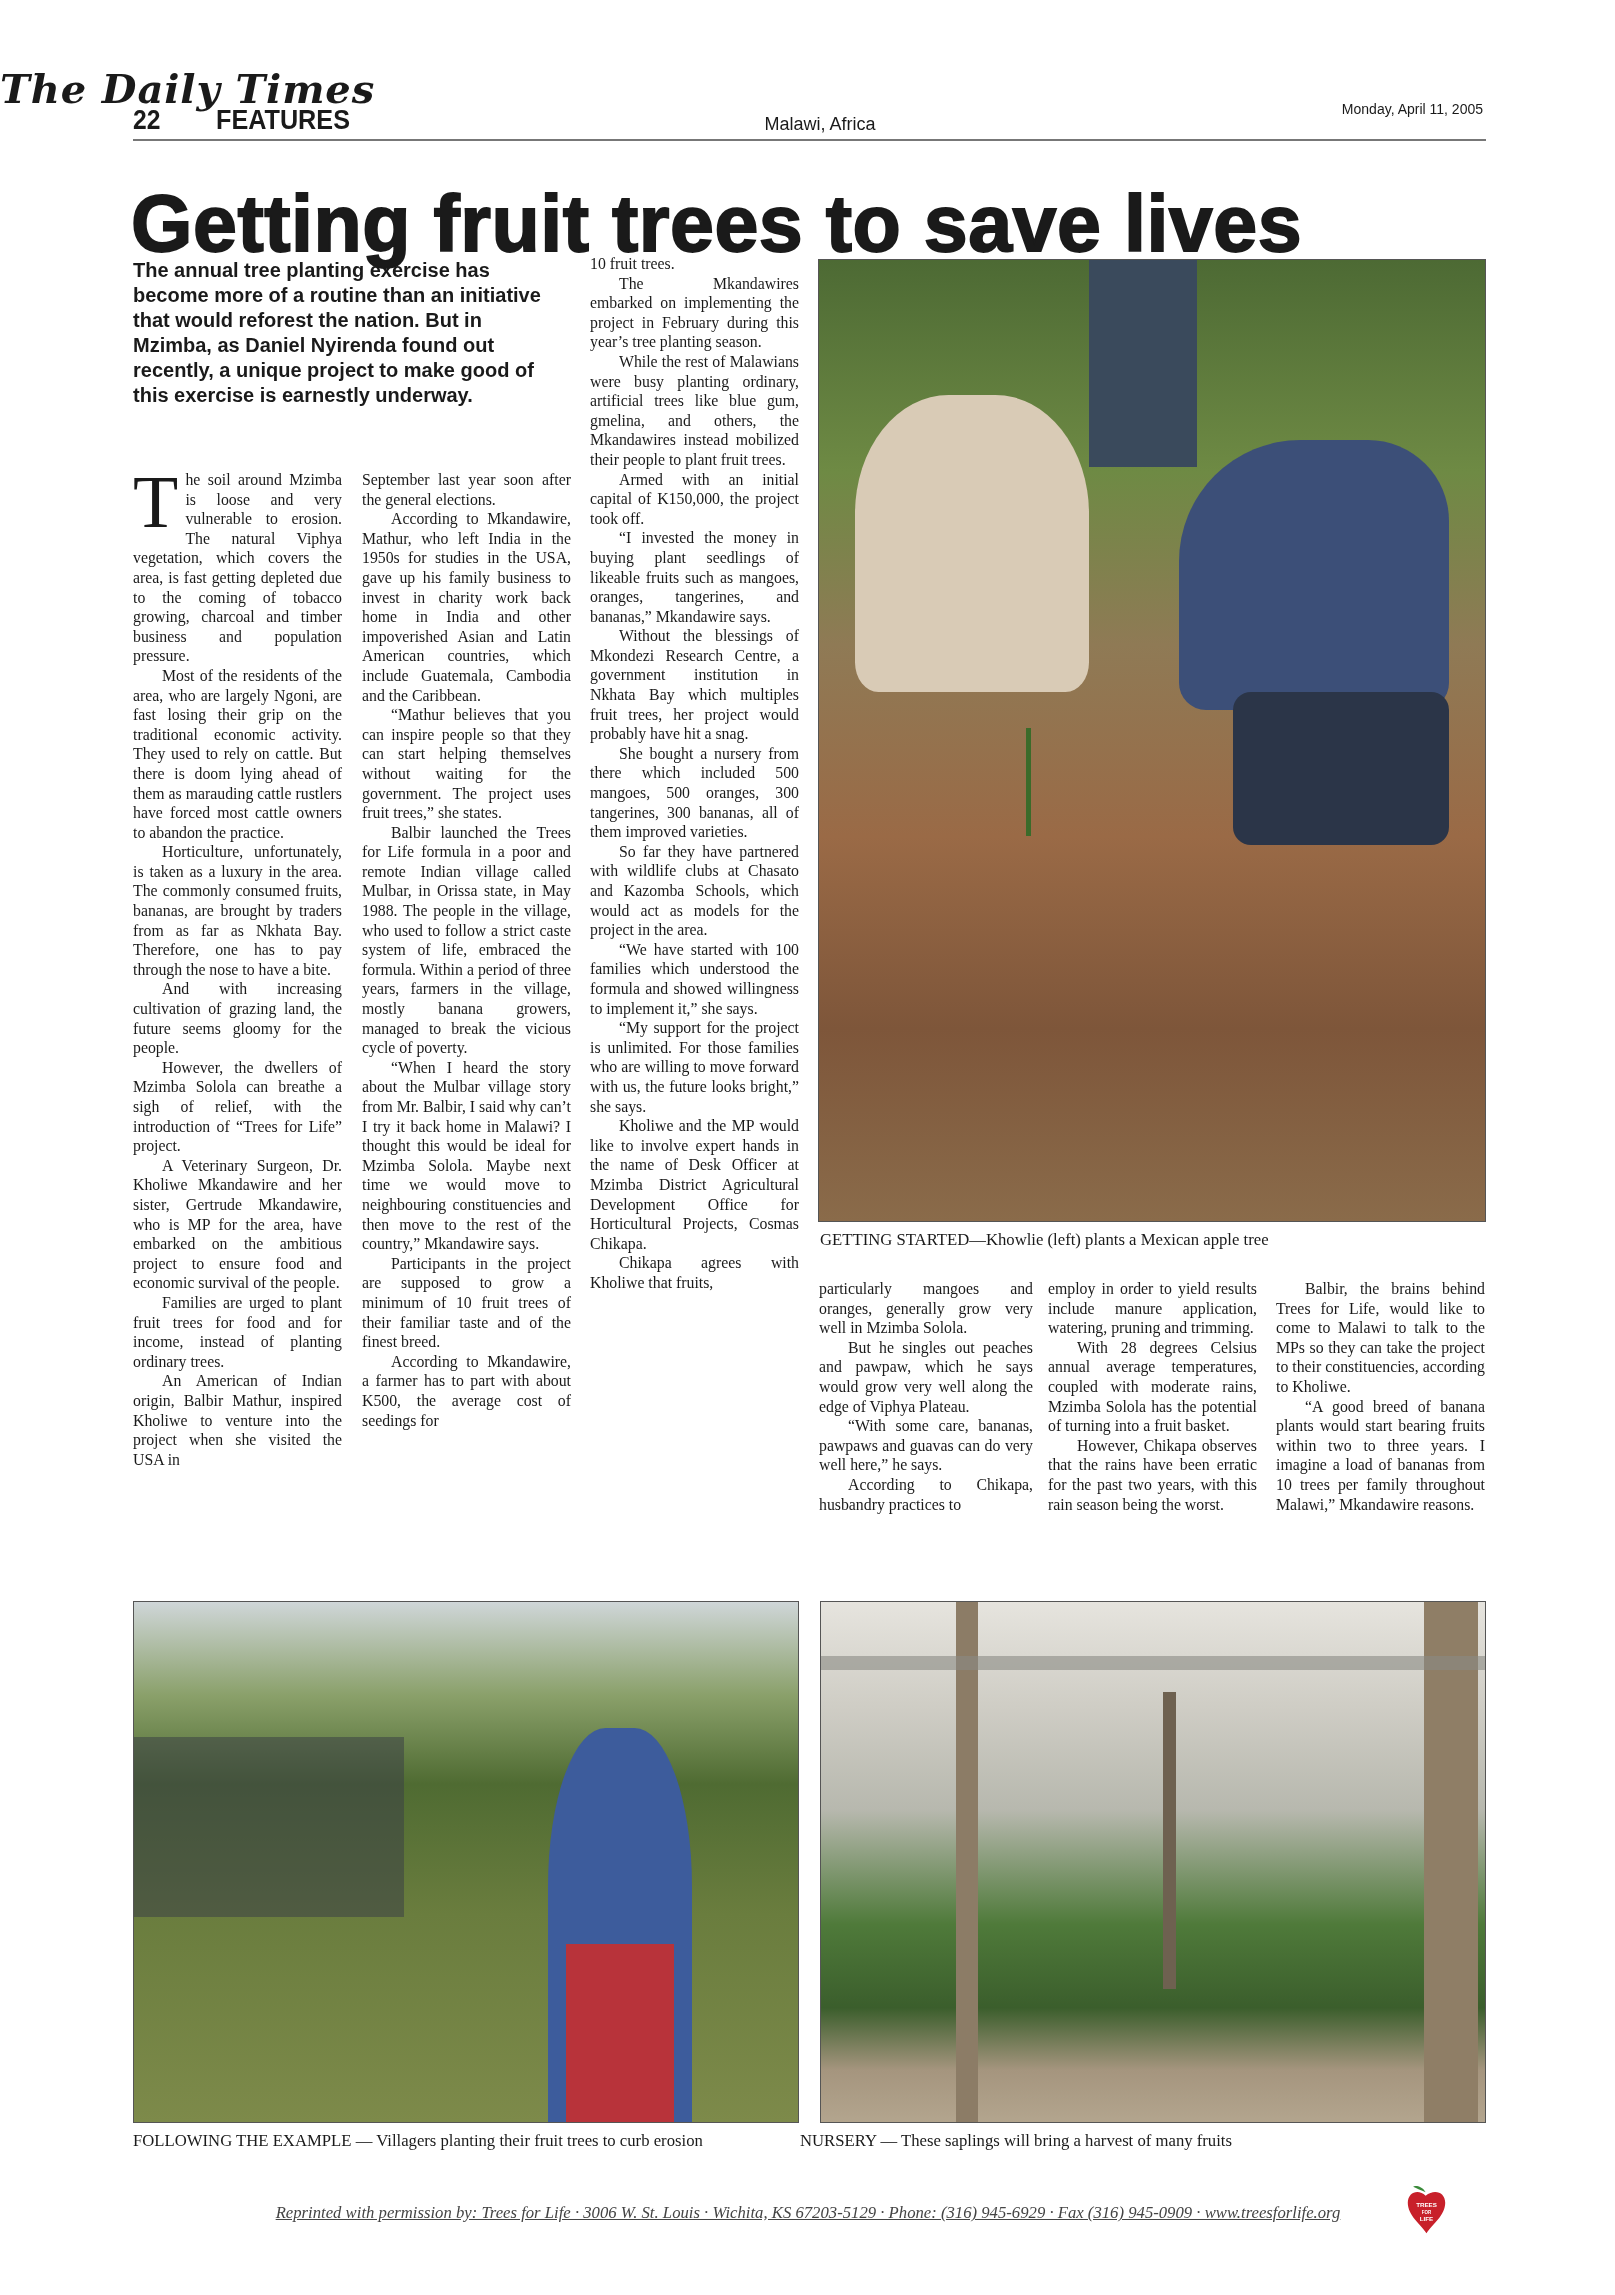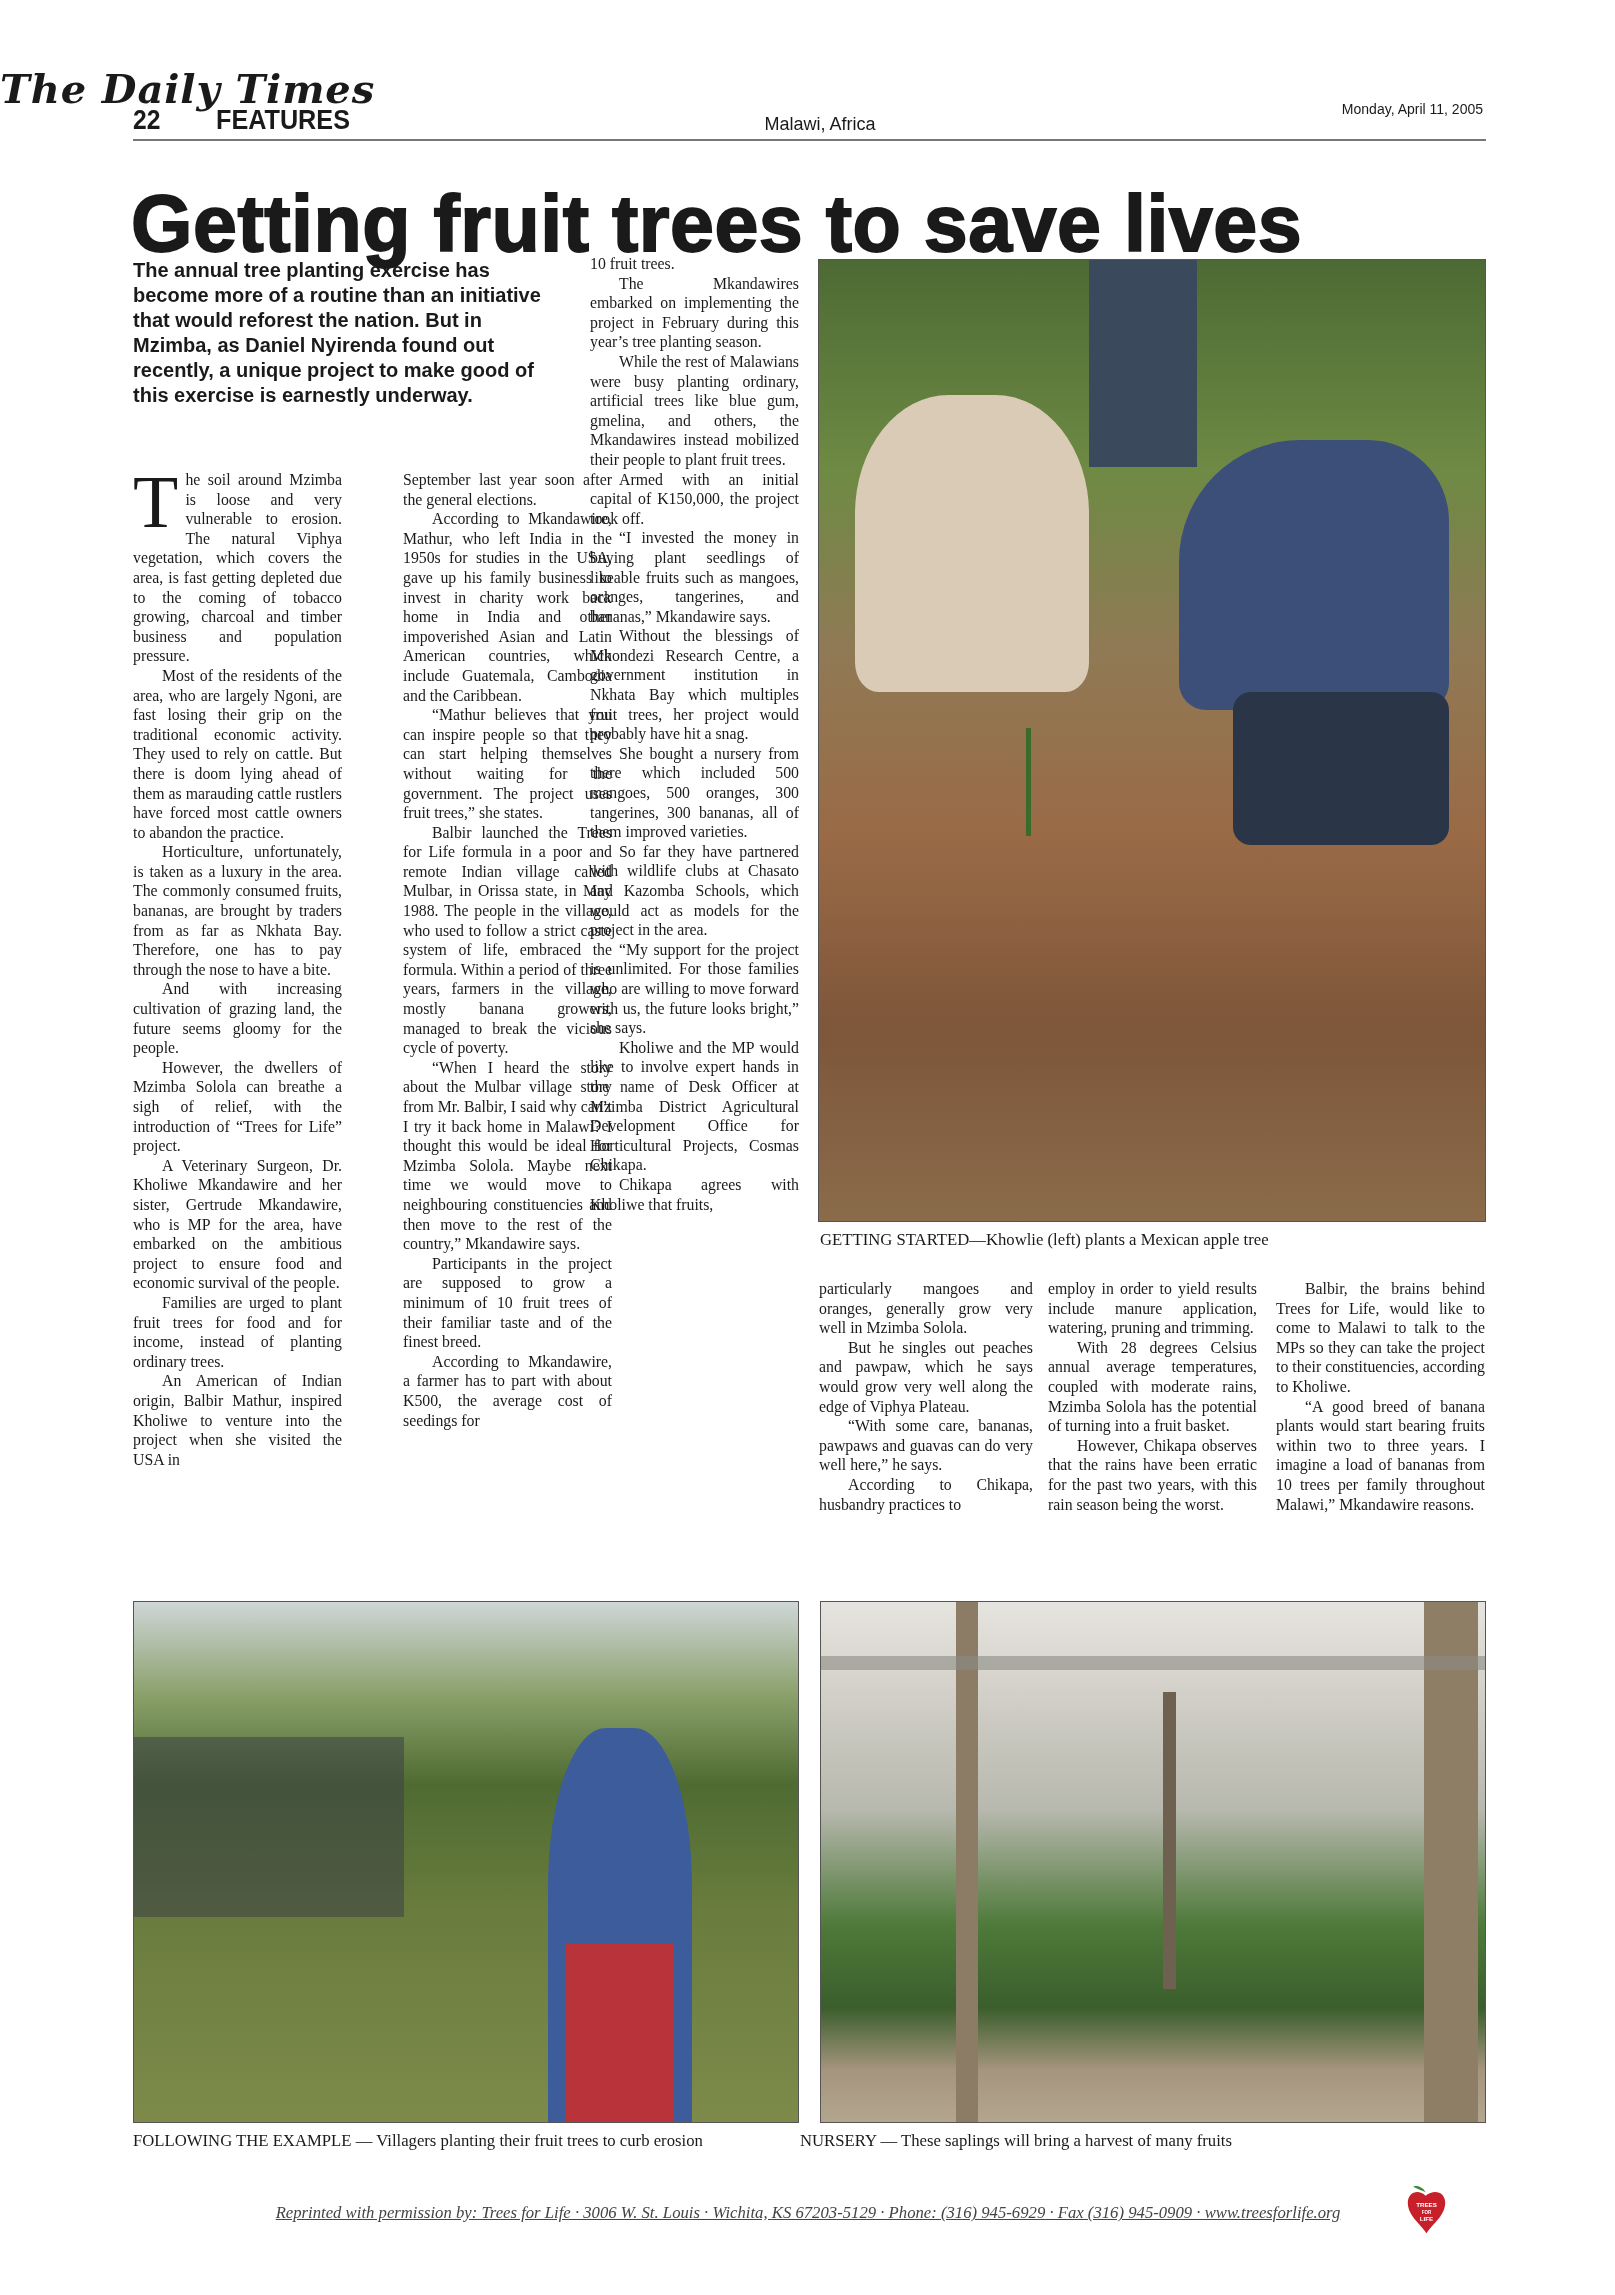--- a/index.html
+++ b/index.html
@@ -39,39 +39,40 @@
   <p class="noind"><span class="dropcap">T</span><span>he soil around Mzimba is loose and very vulnerable to erosion. The natural Viphya vegetation, which covers the area, is fast getting depleted due to the coming of tobacco growing, charcoal and timber business and population pressure.</span></p>
   <p>Most of the residents of the area, who are largely Ngoni, are fast losing their grip on the traditional economic activity. They used to rely on cattle. But there is doom lying ahead of them as marauding cattle rustlers have forced most cattle owners to abandon the practice.</p>
   <p>Horticulture, unfortunately, is taken as a luxury in the area. The commonly consumed fruits, bananas, are brought by traders from as far as Nkhata Bay. Therefore, one has to pay through the nose to have a bite.</p>
   <p>And with increasing cultivation of grazing land, the future seems gloomy for the people.</p>
   <p>However, the dwellers of Mzimba Solola can breathe a sigh of relief, with the introduction of “Trees for Life” project.</p>
   <p>A Veterinary Surgeon, Dr. Kholiwe Mkandawire and her sister, Gertrude Mkandawire, who is MP for the area, have embarked on the ambitious project to ensure food and economic survival of the people.</p>
   <p>Families are urged to plant fruit trees for food and for income, instead of planting ordinary trees.</p>
   <p>An American of Indian origin, Balbir Mathur, inspired Kholiwe to venture into the project when she visited the USA in</p>
 </div>
 
-<div class="col" style="left:362px; top:470px; width:209px;margin-left:41px;">
+<div class="col" style="left:362px; top:470px; width:209px;">
   <p class="noind">September last year soon after the general elections.</p>
   <p>According to Mkandawire, Mathur, who left India in the 1950s for studies in the USA, gave up his family business to invest in charity work back home in India and other impoverished Asian and Latin American countries, which include Guatemala, Cambodia and the Caribbean.</p>
   <p>“Mathur believes that you can inspire people so that they can start helping themselves without waiting for the government. The project uses fruit trees,” she states.</p>
   <p>Balbir launched the Trees for Life formula in a poor and remote Indian village called Mulbar, in Orissa state, in May 1988. The people in the village, who used to follow a strict caste system of life, embraced the formula. Within a period of three years, farmers in the village, mostly banana growers, managed to break the vicious cycle of poverty.</p>
   <p>“When I heard the story about the Mulbar village story from Mr. Balbir, I said why can’t I try it back home in Malawi? I thought this would be ideal for Mzimba Solola. Maybe next time we would move to neighbouring constituencies and then move to the rest of the country,” Mkandawire says.</p>
   <p>Participants in the project are supposed to grow a minimum of 10 fruit trees of their familiar taste and of the finest breed.</p>
   <p>According to Mkandawire, a farmer has to part with about K500, the average cost of seedings for</p>
 </div>
 
 <div class="col" style="left:590px; top:254px; width:209px;">
   <p class="noind">10 fruit trees.</p>
   <p>The Mkandawires embarked on implementing the project in February during this year’s tree planting season.</p>
   <p>While the rest of Malawians were busy planting ordinary, artificial trees like blue gum, gmelina, and others, the Mkandawires instead mobilized their people to plant fruit trees.</p>
   <p>Armed with an initial capital of K150,000, the project took off.</p>
   <p>“I invested the money in buying plant seedlings of likeable fruits such as mangoes, oranges, tangerines, and bananas,” Mkandawire says.</p>
   <p>Without the blessings of Mkondezi Research Centre, a government institution in Nkhata Bay which multiples fruit trees, her project would probably have hit a snag.</p>
   <p>She bought a nursery from there which included 500 mangoes, 500 oranges, 300 tangerines, 300 bananas, all of them improved varieties.</p>
   <p>So far they have partnered with wildlife clubs at Chasato and Kazomba Schools, which would act as models for the project in the area.</p>
+  <p>“We have started with 100 families which understood the formula and showed willingness to implement it,” she says.</p>
   <p>“My support for the project is unlimited. For those families who are willing to move forward with us, the future looks bright,” she says.</p>
   <p>Kholiwe and the MP would like to involve expert hands in the name of Desk Officer at Mzimba District Agricultural Development Office for Horticultural Projects, Cosmas Chikapa.</p>
   <p>Chikapa agrees with Kholiwe that fruits,</p>
 </div>
 
 <div class="photo" style="left:818px; top:259px; width:666px; height:961px; background:linear-gradient(180deg,#4d6a34 0%,#6e8a44 22%,#8f7a55 40%,#9a6a46 60%,#7e563a 80%,#8a6b4a 100%);">
   <div style="position:absolute; left:270px; top:0; width:108px; height:207px; background:#3a4a5c;"></div>
   <div style="position:absolute; left:36px; top:135px; width:234px; height:297px; background:#d9cbb6; border-radius:40% 40% 10% 10%;"></div>
   <div style="position:absolute; left:360px; top:180px; width:270px; height:270px; background:#3c4f78; border-radius:45% 30% 10% 10%;"></div>
   <div style="position:absolute; left:414px; top:432px; width:216px; height:153px; background:#2b3548; border-radius:18px;"></div>

